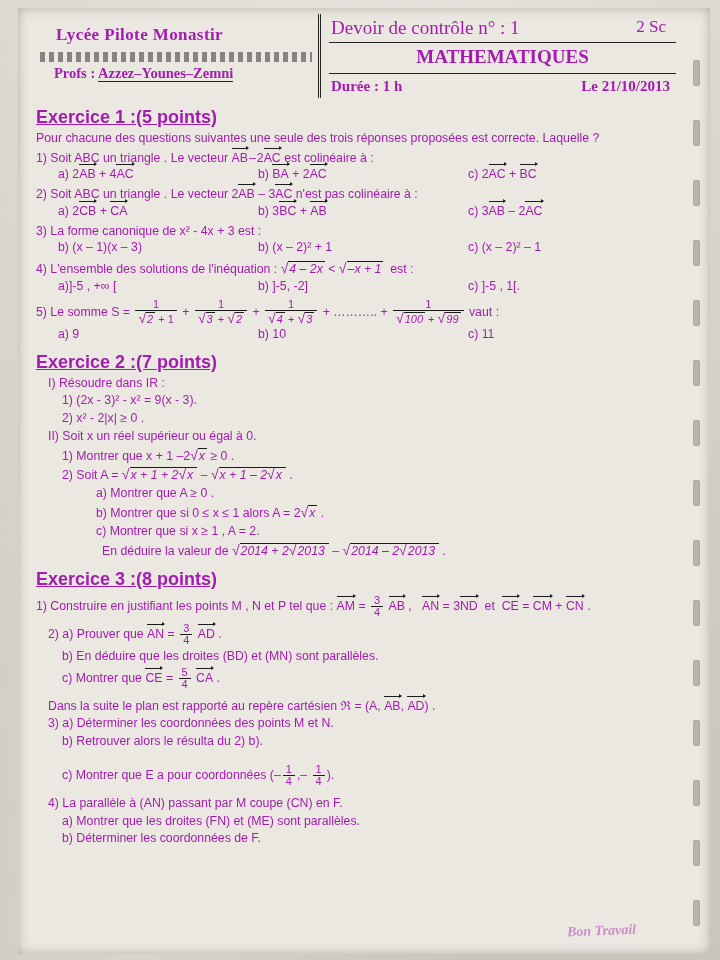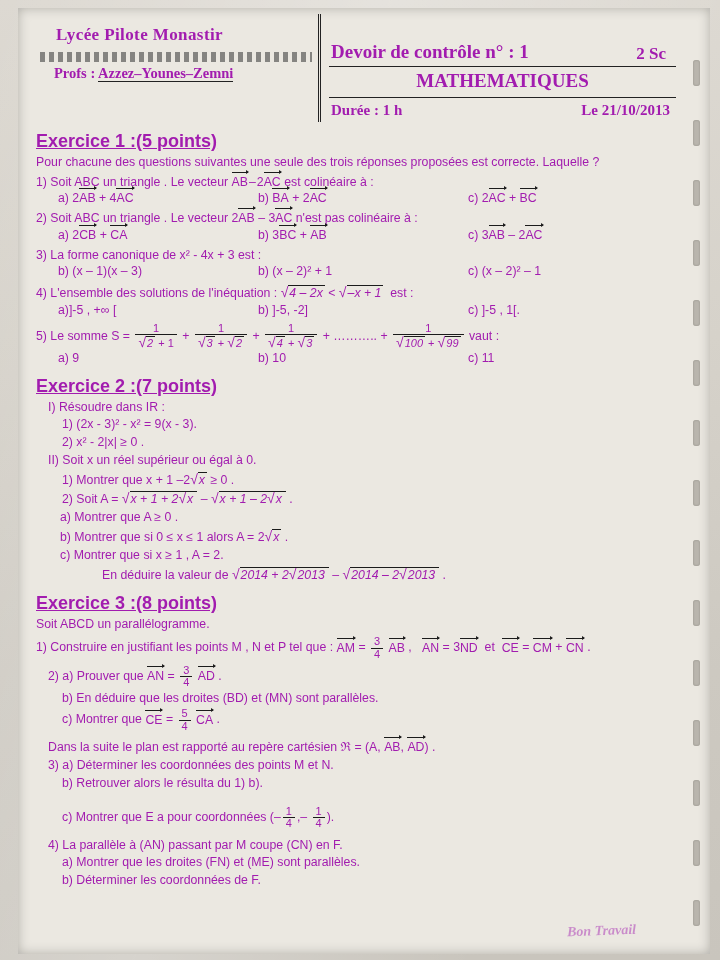--- a/index.html
+++ b/index.html
@@ -53,42 +53,42 @@
     -webkit-mask-image:linear-gradient(#000,#000);
     opacity:.55;
   }
   .profs{
     font-family:"Liberation Serif", serif;
     font-size:14.5px;font-weight:700;margin-left:14px;
   }
   .profs u{text-decoration:none;border-bottom:1px solid #222;}
   .devoir{
     font-family:"Liberation Serif", serif;
-    font-size:19px;font-weight:700;
-    display:flex;justify-content:space-between;align-items:flex-end;
-    padding:2px 10px 2px 2px;border-bottom:1.5px solid #222;margin-top:24px;
+    font-size:19px;font-weight:400;
+    display:flex;justify-content:space-between;align-items:flex-start;
+    padding:2px 10px 2px 2px;border-bottom:1.5px solid #222;
   }
   .devoir .cls{font-size:17px;}
   .matiere{
     font-family:"Liberation Serif", serif;
     font-size:19px;font-weight:700;text-align:center;
     padding:2px 0 3px 0;border-bottom:1.5px solid #222;
   }
   .dline{display:flex;justify-content:space-between;align-items:baseline;
     font-family:"Liberation Serif", serif;font-size:15px;font-weight:700;padding:3px 6px 2px 2px;}
 
   .exo{
     font-weight:700;font-size:18px;margin:8px 0 2px 0;
     text-decoration:underline;
   }
   p{margin:2px 0;}
   .q{margin:4px 0 1px 0;}
   .ind1{margin-left:12px;}
   .ind2{margin-left:26px;}
-  .ind3{margin-left:24px;}
+  .ind3{margin-left:60px;}
   .opts{display:flex;margin:1px 0 2px 0;}
   .opts .o{flex:0 0 auto;}
   .o1{width:200px;margin-left:22px;}
   .o2{width:210px;}
   .o3{width:auto;}
   .vec{position:relative;white-space:nowrap;padding-top:1px;}
   .vec::before{
     content:"";position:absolute;left:0;right:0;top:-2px;height:1px;background:#1b1b1b;
   }
   .vec::after{
@@ -221,21 +221,20 @@
     b) Montrer que si  0 ≤ x ≤ 1  alors A = 2<span class="sq"><span class="rad">√</span><span class="bar">x</span></span> .
   </p>
   <p class="ind3">c) Montrer que si x ≥ 1 , A = 2.</p>
   <p style="margin-left:66px">
     <span>En déduire la valeur de</span>
     <span class="sq"><span class="rad">√</span><span class="bar">2014 + 2<span class="sq"><span class="rad">√</span><span class="bar">2013</span></span></span></span>
     – <span class="sq"><span class="rad">√</span><span class="bar">2014 – 2<span class="sq"><span class="rad">√</span><span class="bar">2013</span></span></span></span> .
   </p>
 
   <div class="exo">Exercice 3 :(8 points)</div>
-  <p>Soit ABCD un parallélogramme.</p>
 
   <p class="q">
     <span>1) Construire en justifiant les points M , N et P tel que :</span>
     <span class="vec">AM</span> =
     <span class="frac"><span class="num">3</span><span class="den">4</span></span>
     <span class="vec">AB</span>&nbsp;,&nbsp;&nbsp;
     <span class="vec">AN</span> = 3<span class="vec">ND</span>&nbsp;
     <span>et</span>&nbsp;
     <span class="vec">CE</span> = <span class="vec">CM</span> + <span class="vec">CN</span> .
   </p>
@@ -250,21 +249,21 @@
     c) Montrer que <span class="vec">CE</span> =
     <span class="frac"><span class="num">5</span><span class="den">4</span></span>
     <span class="vec">CA</span> .
   </p>
 
   <p class="ind1" style="margin-top:8px">
     <span>Dans la suite le plan est rapporté au repère cartésien</span>
     ℜ = (A, <span class="vec">AB</span>, <span class="vec">AD</span>) .
   </p>
   <p class="ind1">3) a) Déterminer les coordonnées des points M et N.</p>
-  <p class="ind2">b) Retrouver alors le résulta du 1) b).</p>
+  <p class="ind2">b) Retrouver alors le résulta du 2) b).</p>
   <p class="ind2" style="margin-top:14px">
     <span>c) Montrer que E a pour  coordonnées</span>
     (–<span class="frac"><span class="num">1</span><span class="den">4</span></span>,–
     <span class="frac"><span class="num">1</span><span class="den">4</span></span>).
   </p>
   <p class="ind1" style="margin-top:8px">4) La parallèle à (AN) passant par M coupe (CN) en F.</p>
   <p class="ind2">a) Montrer que les droites (FN) et (ME) sont parallèles.</p>
   <p class="ind2">b) Déterminer les coordonnées de F.</p>
 
   <div class="bonus">Bon Travail</div>

